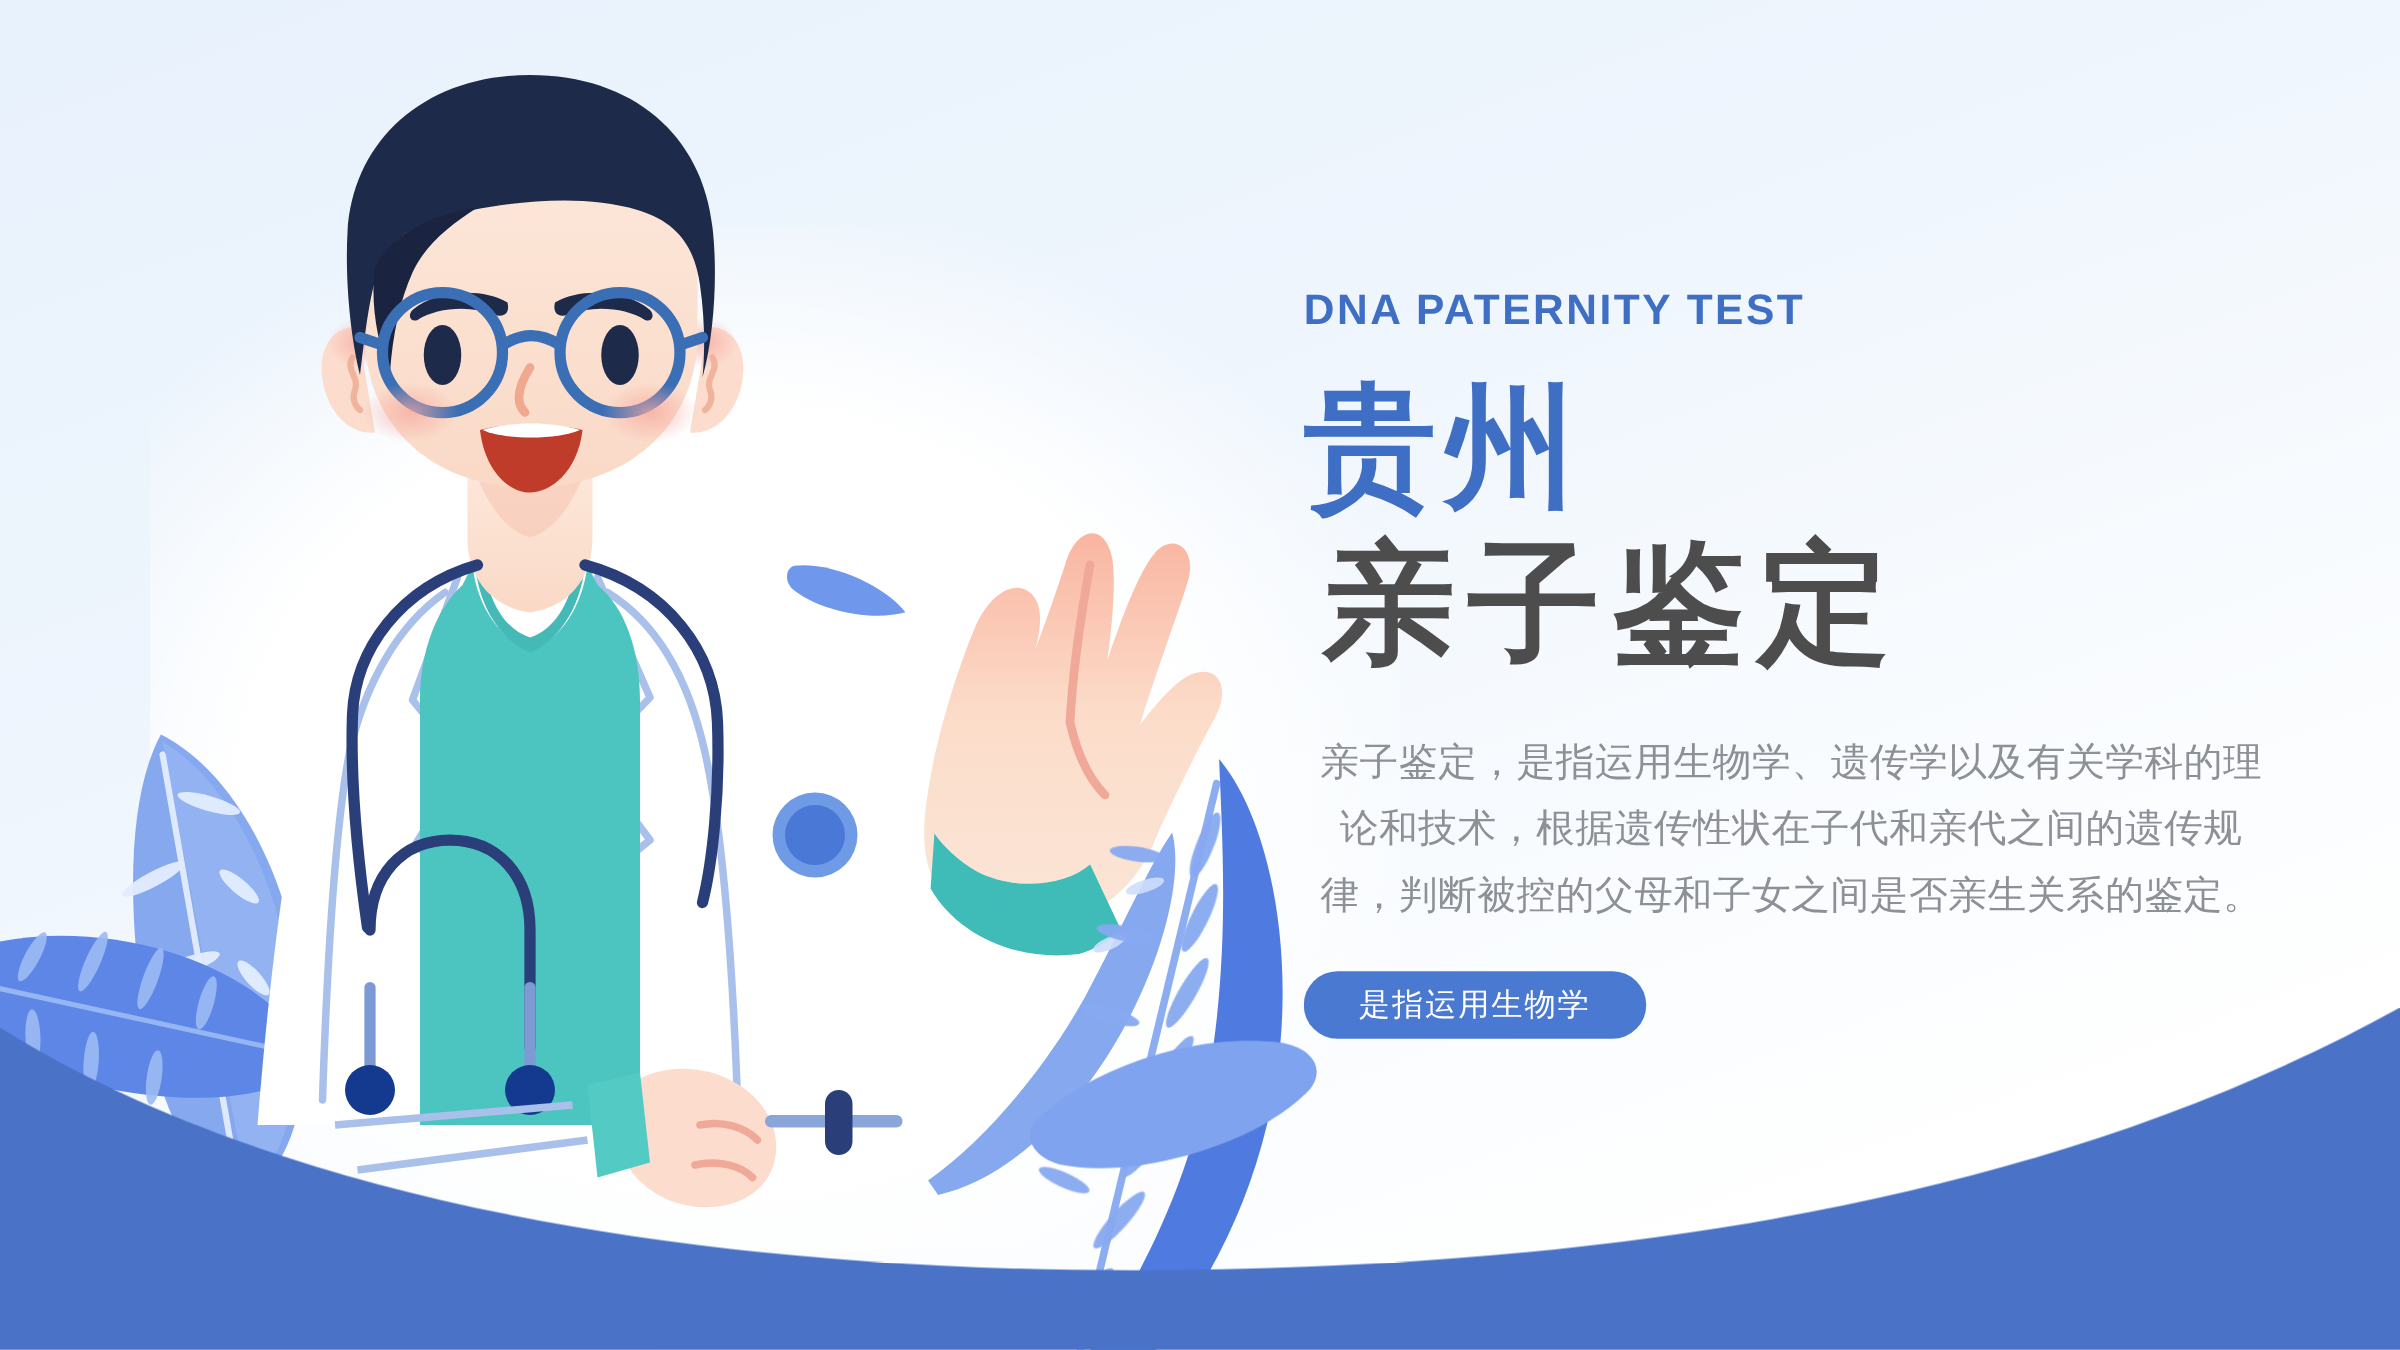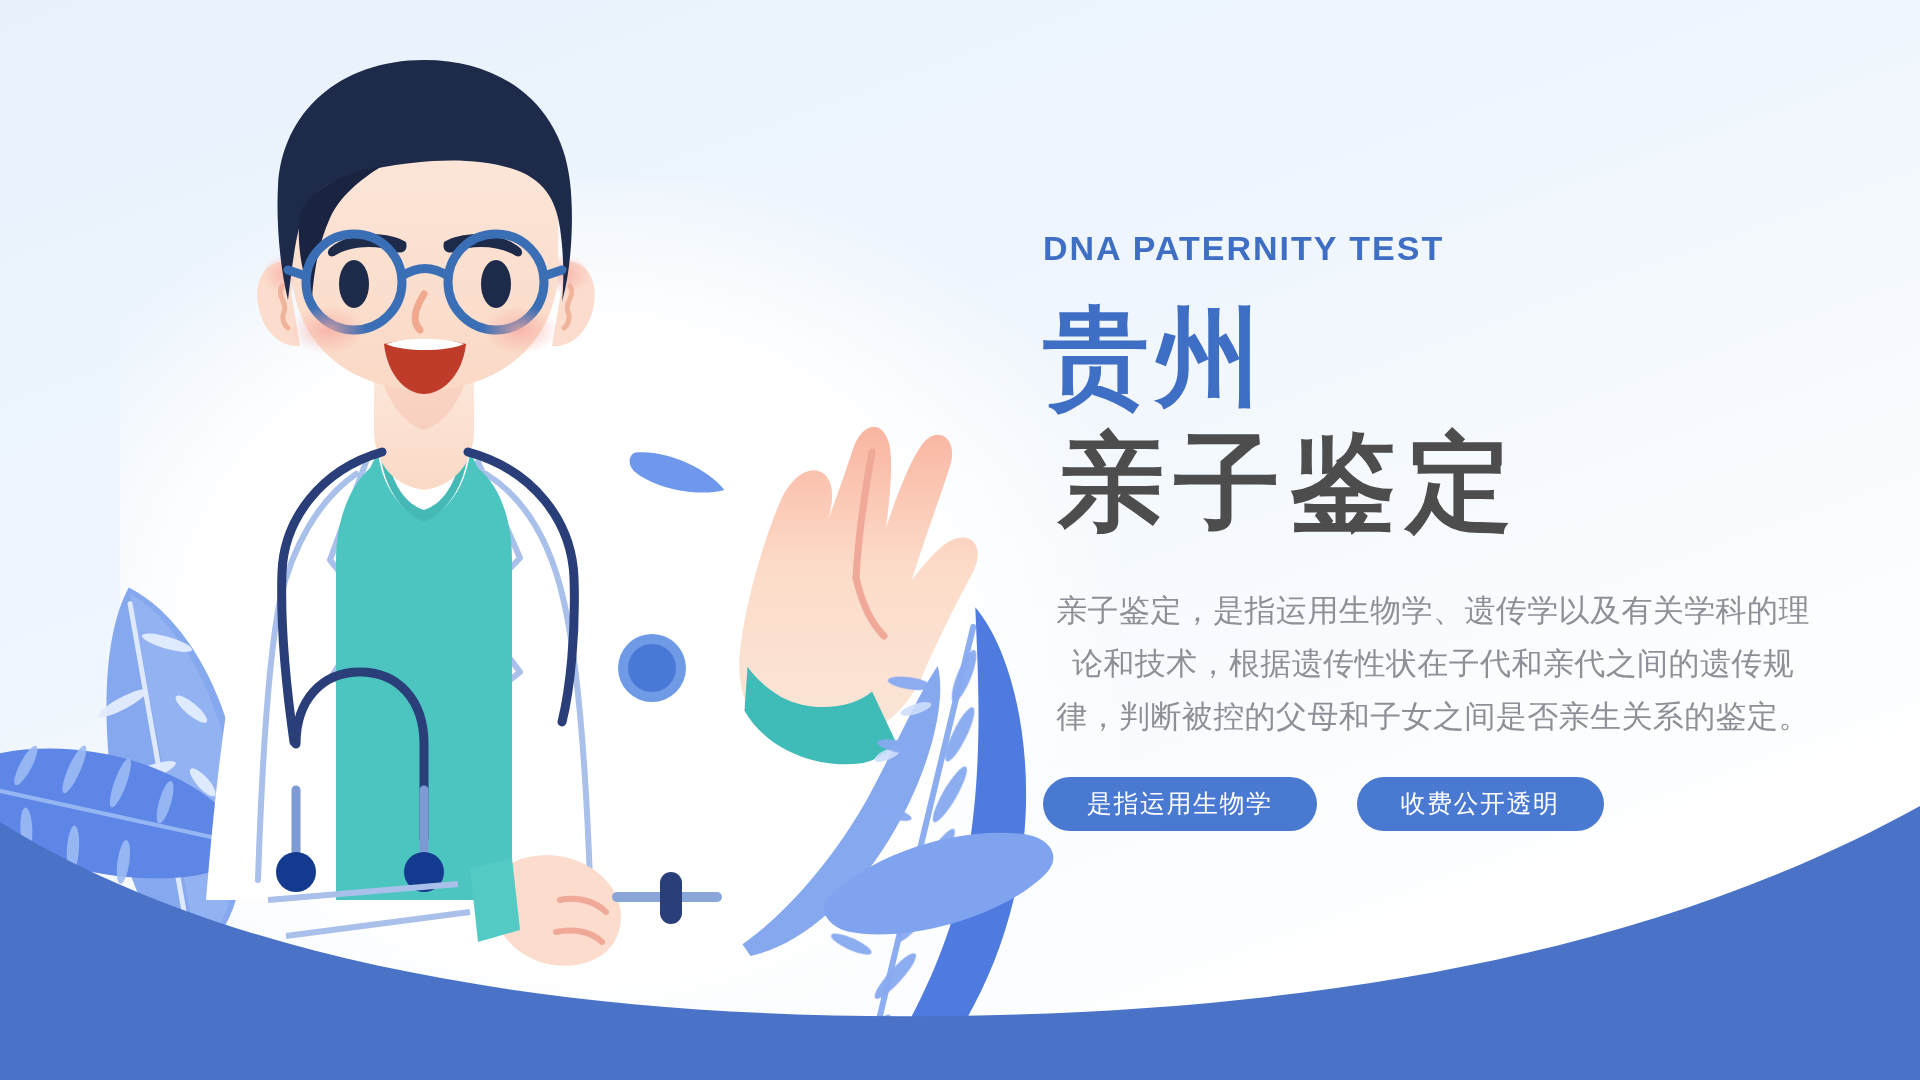--- a/index.html
+++ b/index.html
@@ -337,18 +337,17 @@
     <div class="eyebrow">DNA PATERNITY TEST</div>
 
     <div class="title-cn">贵州</div>
 
     <div class="title-cn dark">亲子鉴定</div>
 
     <p class="desc">亲子鉴定，是指运用生物学、遗传学以及有关学科的理论和技术，根据遗传性状在子代和亲代之间的遗传规律，判断被控的父母和子女之间是否亲生关系的鉴定。</p>
 
     <div class="btn-row">
       <button class="pill">是指运用生物学</button>
-      <button class="pill">收费公开透明</button>
     </div>
 
   </div>
 
 </div>
 
 </body></html>

